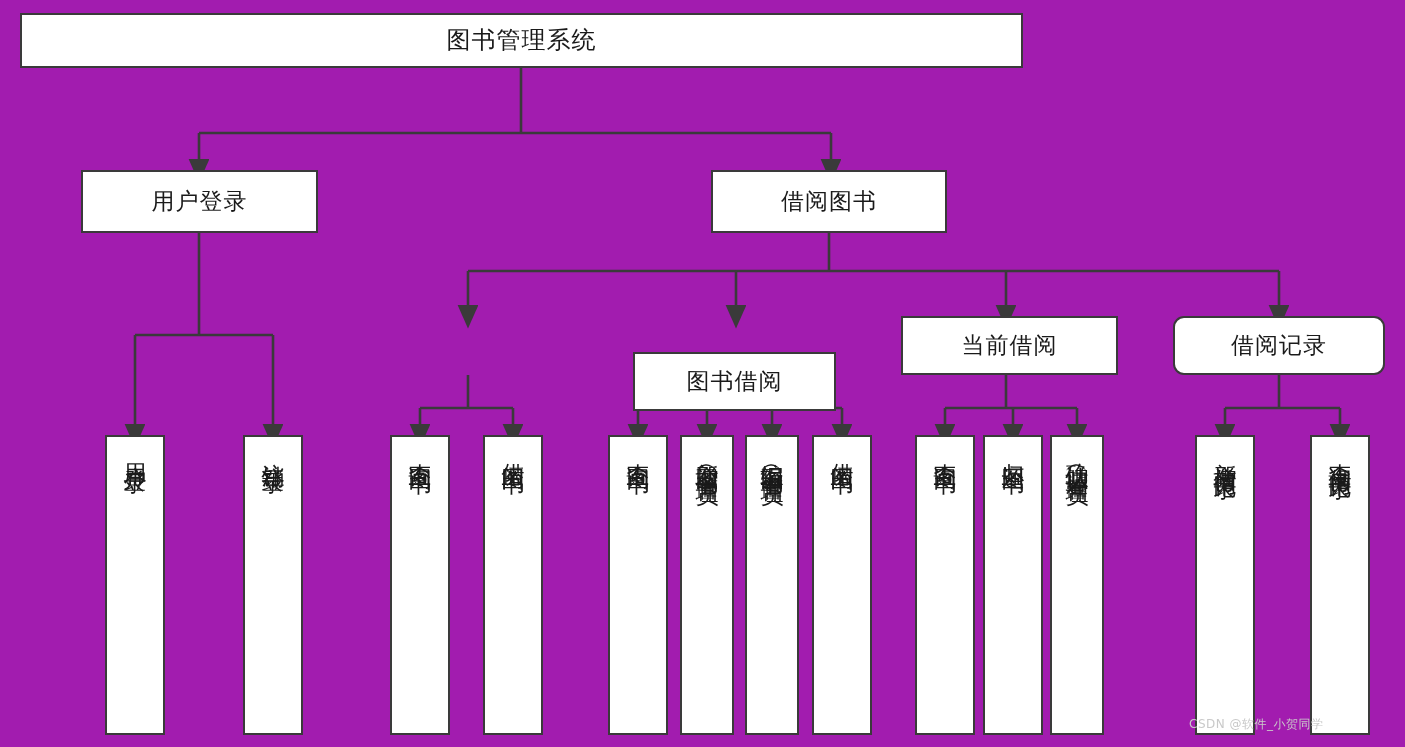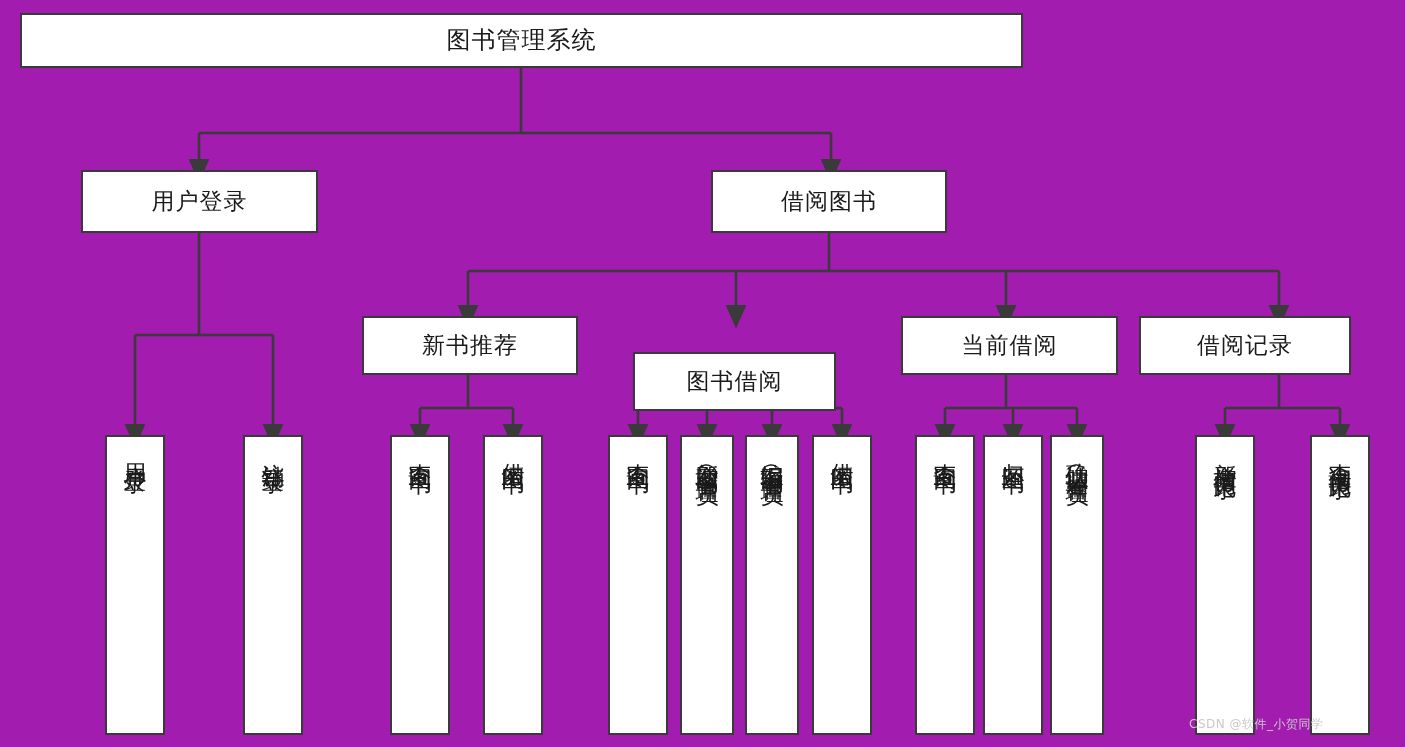--- a/index.html
+++ b/index.html
@@ -131,30 +131,27 @@
     <span class="label">图书管理系统</span>
   </div>
 
   <div class="node horizontal" style="left:81px; top:170px; width:237px; height:63px;">
     <span class="label">用户登录</span>
   </div>
   <div class="node horizontal" style="left:711px; top:170px; width:236px; height:63px;">
     <span class="label">借阅图书</span>
   </div>
 
-  <div class="node horizontal" style="left:362px; top:316px; width:216px; height:59px;">
-    <span class="label">新书推荐</span>
-  </div>
   <div class="node horizontal" style="left:633px; top:316px; width:203px; height:59px;margin-top:36px;">
     <span class="label">图书借阅</span>
   </div>
   <div class="node horizontal" style="left:901px; top:316px; width:217px; height:59px;">
     <span class="label">当前借阅</span>
   </div>
-  <div class="node horizontal" style="left:1139px; top:316px; width:212px; height:59px;">
+  <div class="node horizontal" style="left:1173px; top:316px; width:212px; height:59px;border-radius:11px;">
     <span class="label">借阅记录</span>
   </div>
 
   <div class="node vertical" style="left:105px; top:435px; width:60px; height:300px;">
     <span class="label">用户登录</span>
   </div>
   <div class="node vertical" style="left:243px; top:435px; width:60px; height:300px;">
     <span class="label">注销登录</span>
   </div>
   <div class="node vertical" style="left:390px; top:435px; width:60px; height:300px;">

